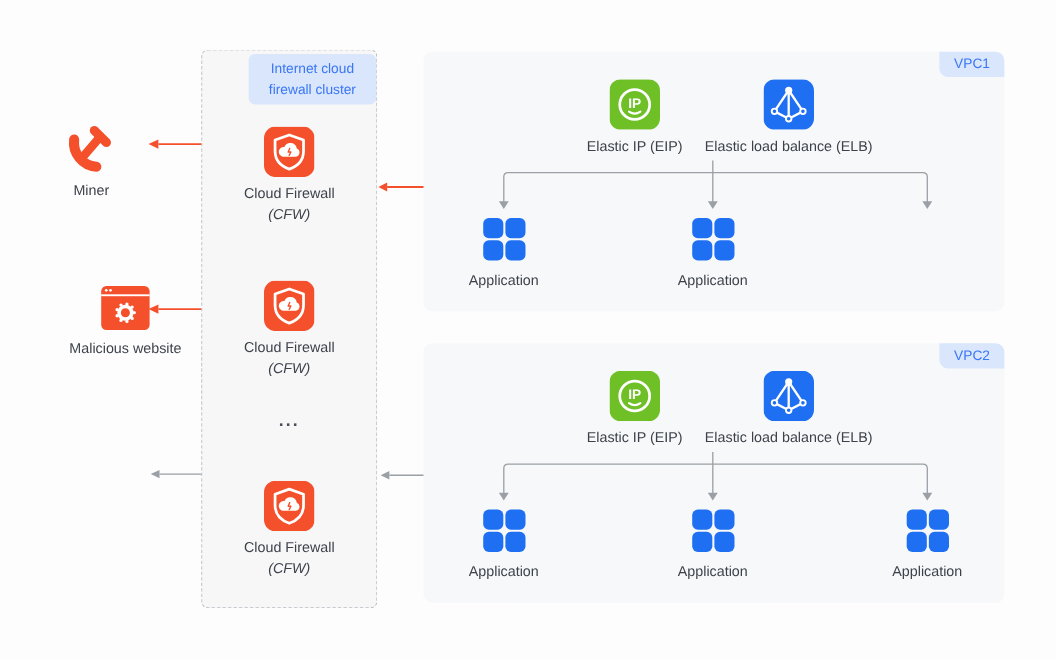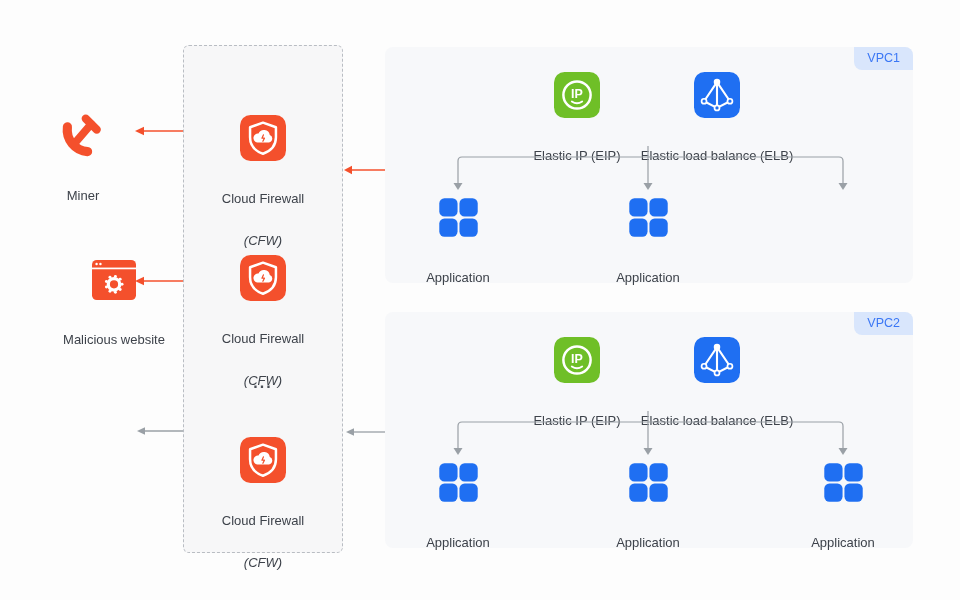--- a/index.html
+++ b/index.html
@@ -12,21 +12,21 @@
     --connector-gray:#9aa0a6;
     --panel-bg:#f7f8fa;
     --text:#3d424a;
   }
   html,body{margin:0;padding:0;background:#fff;}
   .canvas{
     position:relative;width:960px;height:600px;overflow:hidden;
     background:#fdfdfd;font-family:"Liberation Sans",sans-serif;color:var(--text);
   }
   .lbl{font-size:13px;line-height:19px;text-align:center;white-space:nowrap;color:var(--text);}
-  .col{position:absolute;display:flex;flex-direction:column;align-items:center;width:160px;gap:23px;}
+  .col{position:absolute;display:flex;flex-direction:column;align-items:center;width:160px;}
   .col .lbl{margin-top:5px;}
   .col .lbl + .lbl{margin-top:0;font-style:italic;}
   .panel{position:absolute;border-radius:8px;background:var(--panel-bg);}
   .cluster{
     position:absolute;left:183px;top:45px;width:160px;height:508px;
     background:#f7f7f8;border:1px dashed #b9bdc3;border-radius:6px;box-sizing:border-box;
   }
   .vpc{left:385px;width:528px;height:236px;}
   .vpc1{top:47px;}
   .vpc2{top:312px;}
@@ -145,20 +145,21 @@
     <div class="lbl">Miner</div>
   </div>
   <div class="col" style="left:34px;top:258px">
     <svg class="icon" width="46" height="44">
         <use href="#icon-browser-virus"></use>
       </svg>
     <div class="lbl">Malicious website</div>
   </div>
 
   <div class="cluster">
+    <div class="tag cluster-tag">Internet cloud firewall cluster</div>
 
     <div class="col" style="left:-1px;top:69px">
       <svg class="icon" width="46" height="46">
           <use href="#icon-cfw"></use>
         </svg>
       <div class="lbl">Cloud Firewall</div>
       <div class="lbl">(CFW)</div>
     </div>
 
     <div class="col" style="left:-1px;top:209px">

